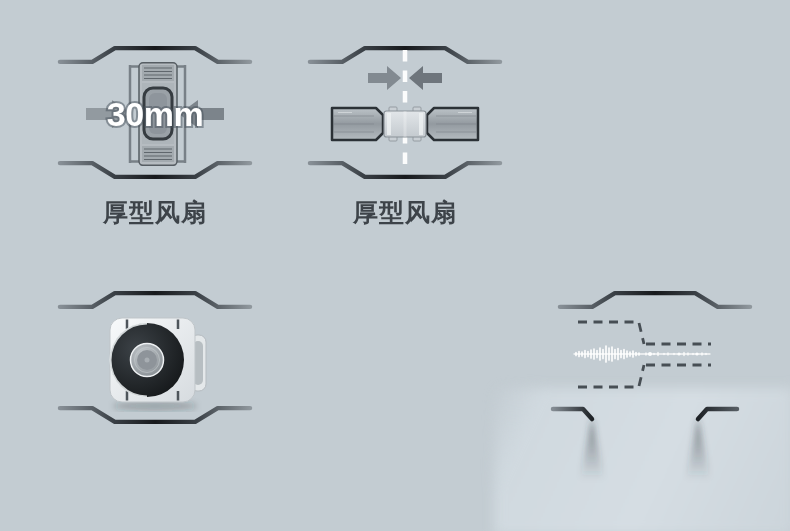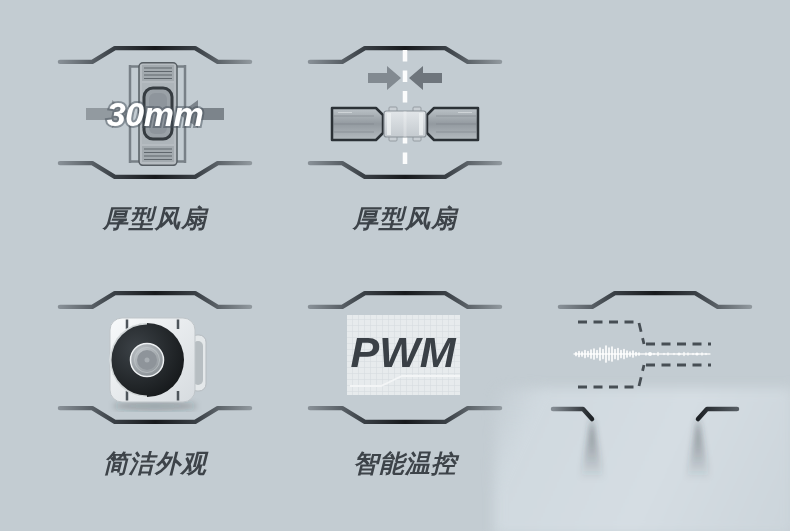--- a/index.html
+++ b/index.html
@@ -1,35 +1,35 @@
 <!DOCTYPE html>
 <html><head>
 <meta charset="utf-8">
 <style>
   html,body{margin:0;padding:0;}
   body{
     width:790px;height:531px;position:relative;overflow:hidden;
     background:#c3ccd2;
     font-family:"Liberation Sans","DejaVu Sans",sans-serif;
   }
-  .stage{position:absolute;inset:0;font-style:italic;}
+  .stage{position:absolute;inset:0;}
   .light-panel{
     position:absolute;left:494px;top:388px;width:300px;height:147px;
     background:linear-gradient(115deg, rgba(206,215,221,0) 0%, #d0d9df 14%, #d5dde3 55%, #cbd4da 100%);
     filter:blur(6px);
   }
   .cell{position:absolute;width:250px;height:245px;}
   .cell.row2{height:286px;}
   .bracket{position:absolute;left:27px;width:196px;height:24px;}
   .bracket.top{top:42px;}
   .bracket.bottom{top:157px;}
   .bracket.broken{left:20px;top:157px;width:200px;height:110px;}
   .icon-svg{position:absolute;left:0;}
   .feature-label{
-    position:absolute;left:0;top:202px;width:250px;
+    position:absolute;left:0;top:196px;width:250px;
     text-align:center;font-size:25px;font-weight:700;
     color:#3d4349;letter-spacing:1px;line-height:32px;
   }
   svg text{font-family:"Liberation Sans","DejaVu Sans",sans-serif;}
 </style>
 </head>
 <body>
 
 <svg width="0" height="0" style="position:absolute" aria-hidden="true">
   <defs>
@@ -183,38 +183,22 @@
       <circle cx="117" cy="53" r="37" fill="url(#fandiscGrad)"></circle>
       <path d="M117,16.5 A36.5,36.5 0 0 0 117,89.5" fill="none" stroke="#eff3f5" stroke-width="2" opacity="0.85"></path>
       <circle cx="117" cy="53" r="16.5" fill="url(#hubGrad)" stroke="#eef1f3" stroke-width="1.5"></circle>
       <circle cx="117" cy="53" r="10" fill="#8e949a"></circle>
       <circle cx="117" cy="53" r="12.5" fill="none" stroke="#c3c9cd" stroke-width="0.8" opacity="0.8"></circle>
       <circle cx="117" cy="53" r="2.5" fill="#a8aeb3"></circle>
     </svg>
     <svg class="bracket bottom" viewBox="0 0 200 24">
         <use href="#bbot" xlink:href="#bbot"></use>
       </svg>
-    <div class="feature-label">简洁外观</div>
-  </div>
-
-  <div class="cell row2" style="left:280px;top:245px">
-    <svg class="bracket top" viewBox="0 0 200 24">
-        <use href="#btop" xlink:href="#btop"></use>
-      </svg>
-    <svg class="icon-svg" style="top:62px" width="250" height="100" viewBox="0 0 250 100">
-      <rect x="67" y="8" width="113" height="80" fill="#e9ecee" opacity="0.95"></rect>
-      <rect x="67" y="8" width="113" height="80" fill="url(#grid)" opacity="0.9"></rect>
-      <path d="M70,79 H101 L122,69 H180" fill="none" stroke="#f3f6f7" stroke-width="1.8" opacity="0.95"></path>
-      <text x="123" y="60" text-anchor="middle" font-size="43" font-weight="bold" fill="#3a4046">PWM</text>
-    </svg>
-    <svg class="bracket bottom" viewBox="0 0 200 24">
-        <use href="#bbot" xlink:href="#bbot"></use>
-      </svg>
-    <div class="feature-label">智能温控</div>
-  </div>
+  </div>
+
 
   <div class="cell row2" style="left:530px;top:245px">
     <svg class="bracket top" viewBox="0 0 200 24">
         <use href="#btop" xlink:href="#btop"></use>
       </svg>
     <svg class="icon-svg" style="top:70px" width="250" height="90" viewBox="0 0 250 90">
       <g stroke="#474e54" stroke-width="2.8" stroke-dasharray="9 6.5" fill="none">
         <path d="M48,7 H108"></path>
         <path d="M109,8 L114,29"></path>
         <path d="M116,29 H181"></path>

